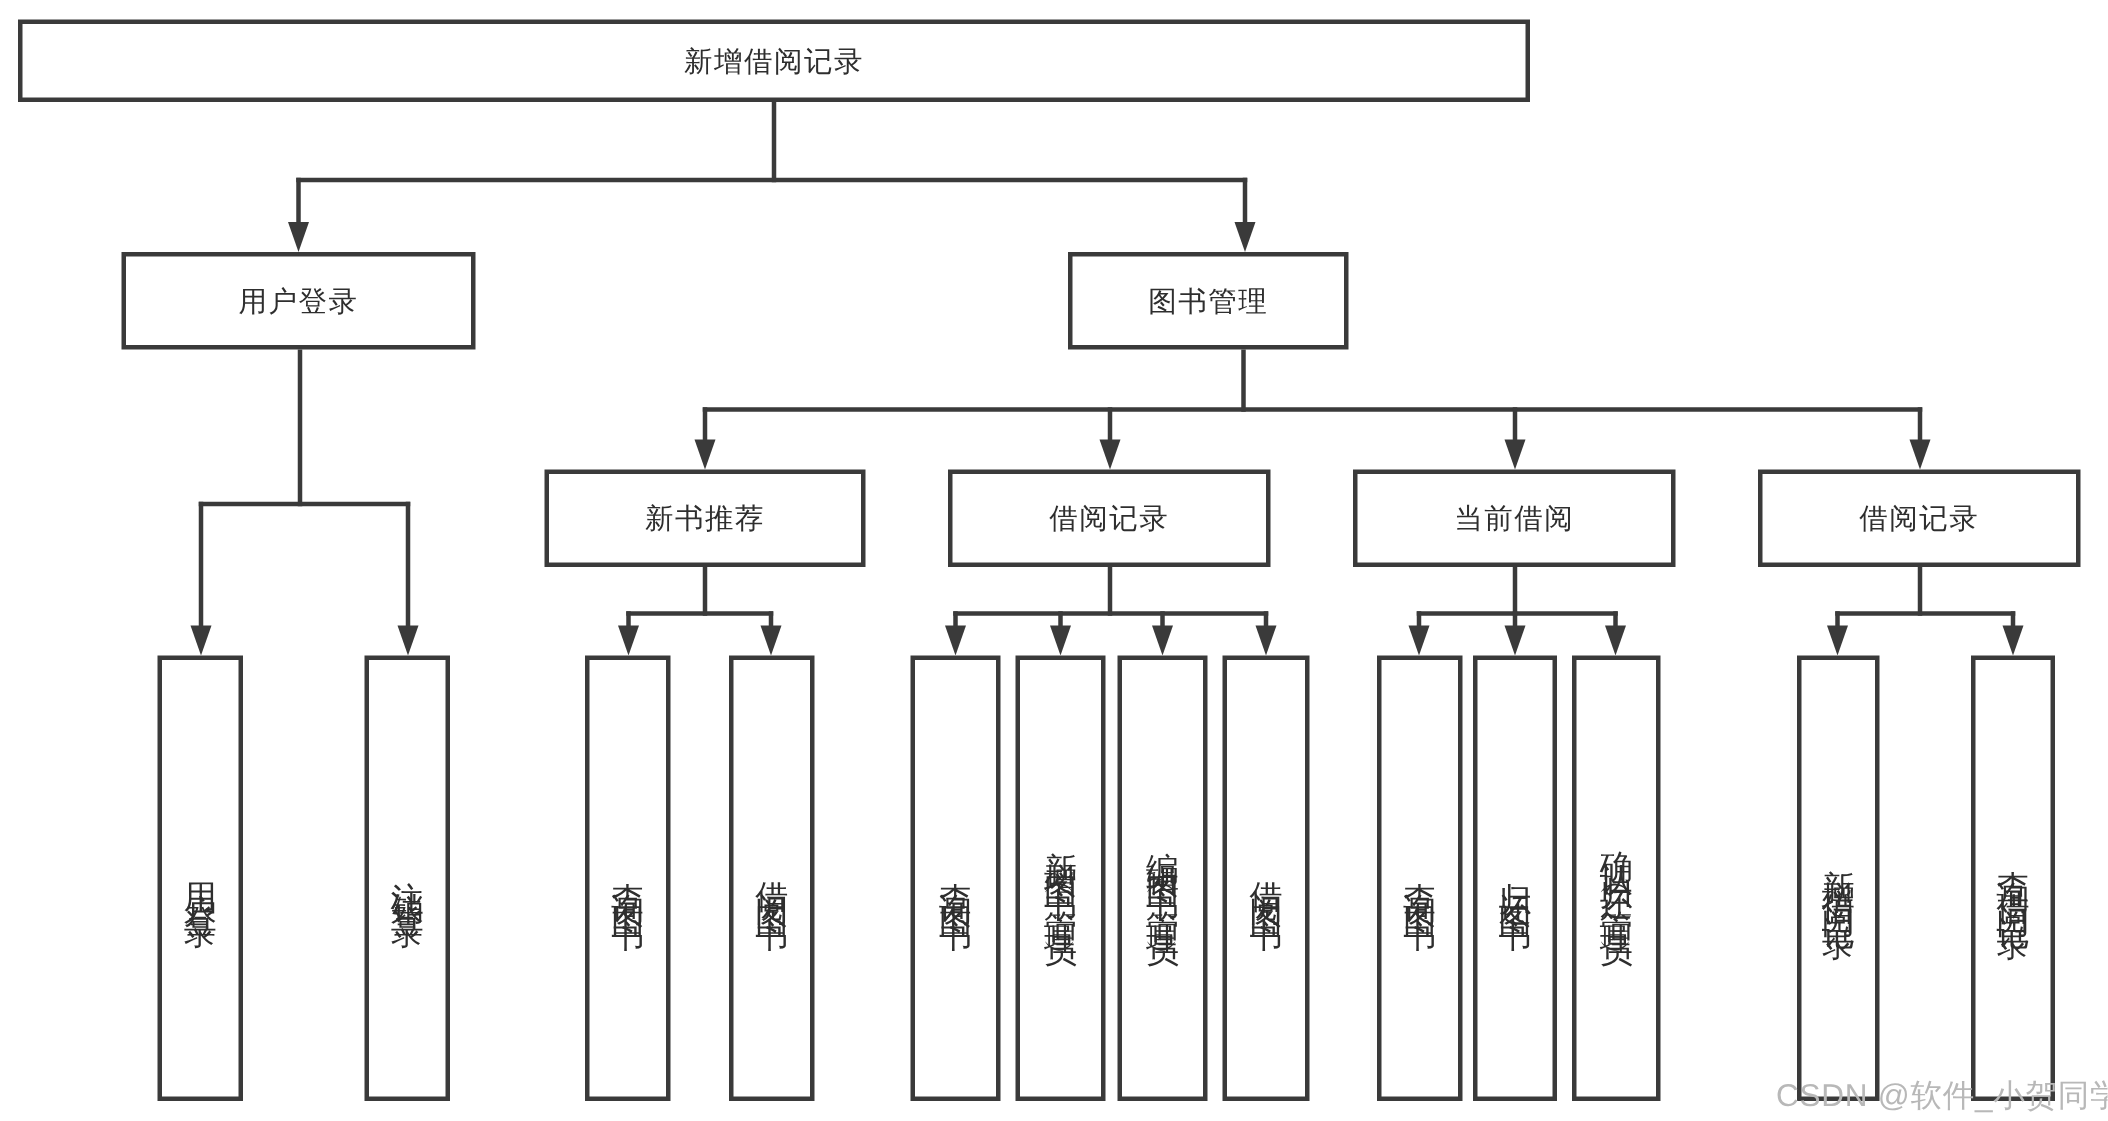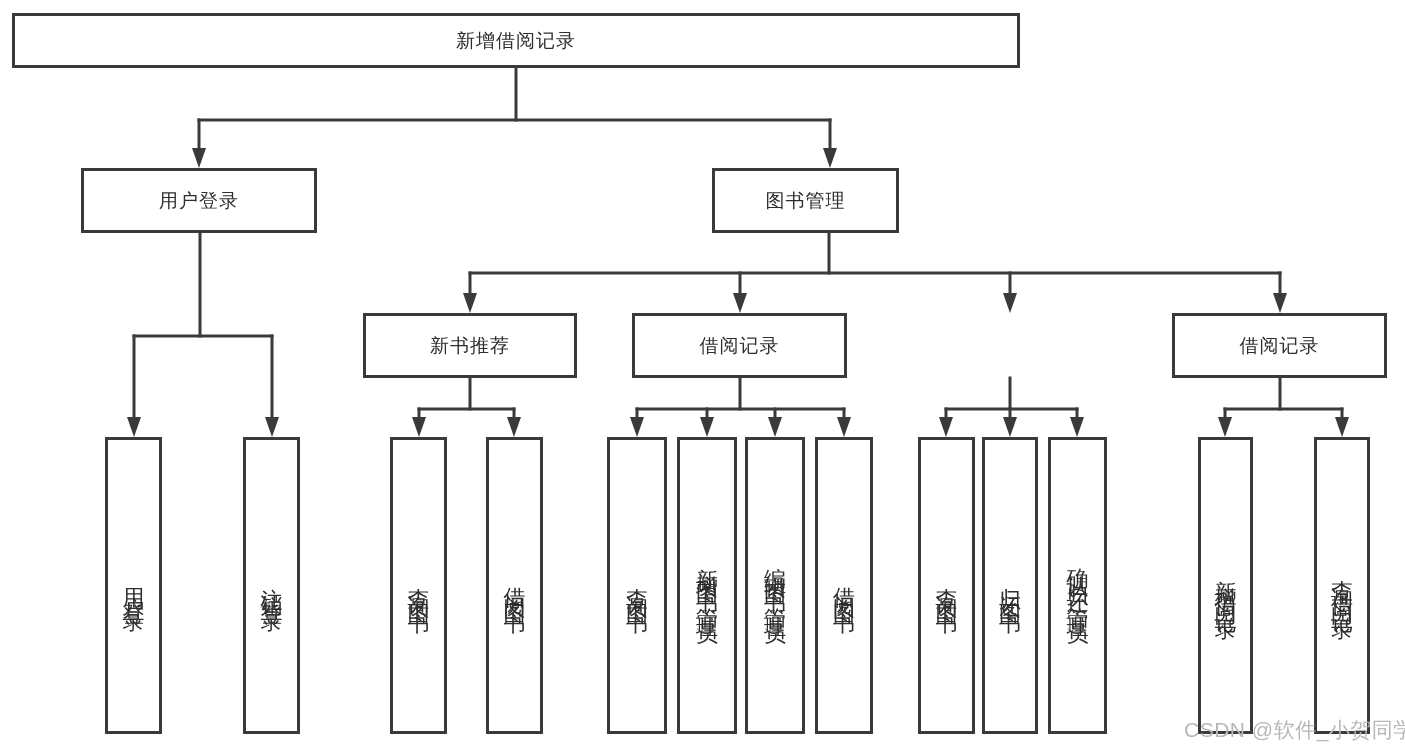--- a/index.html
+++ b/index.html
@@ -95,20 +95,23 @@
   <div class="node hnode" style="left:712px;top:168px;width:187px;height:65px">
     <span class="lbl">图书管理</span>
   </div>
 
   <div class="node hnode" style="left:363px;top:313px;width:214px;height:65px">
     <span class="lbl">新书推荐</span>
   </div>
   <div class="node hnode" style="left:632px;top:313px;width:215px;height:65px">
     <span class="lbl">借阅记录</span>
   </div>
+  <div class="node hnode" style="left:902px;top:313px;width:215px;height:65px">
+    <span class="lbl">当前借阅</span>
+  </div>
   <div class="node hnode" style="left:1172px;top:313px;width:215px;height:65px">
     <span class="lbl">借阅记录</span>
   </div>
 
   <div class="node vnode" style="left:105px;top:437px;width:57px;height:297px">
     <span class="lbl">用户登录</span>
   </div>
   <div class="node vnode" style="left:243px;top:437px;width:57px;height:297px">
     <span class="lbl">注销登录</span>
   </div>

